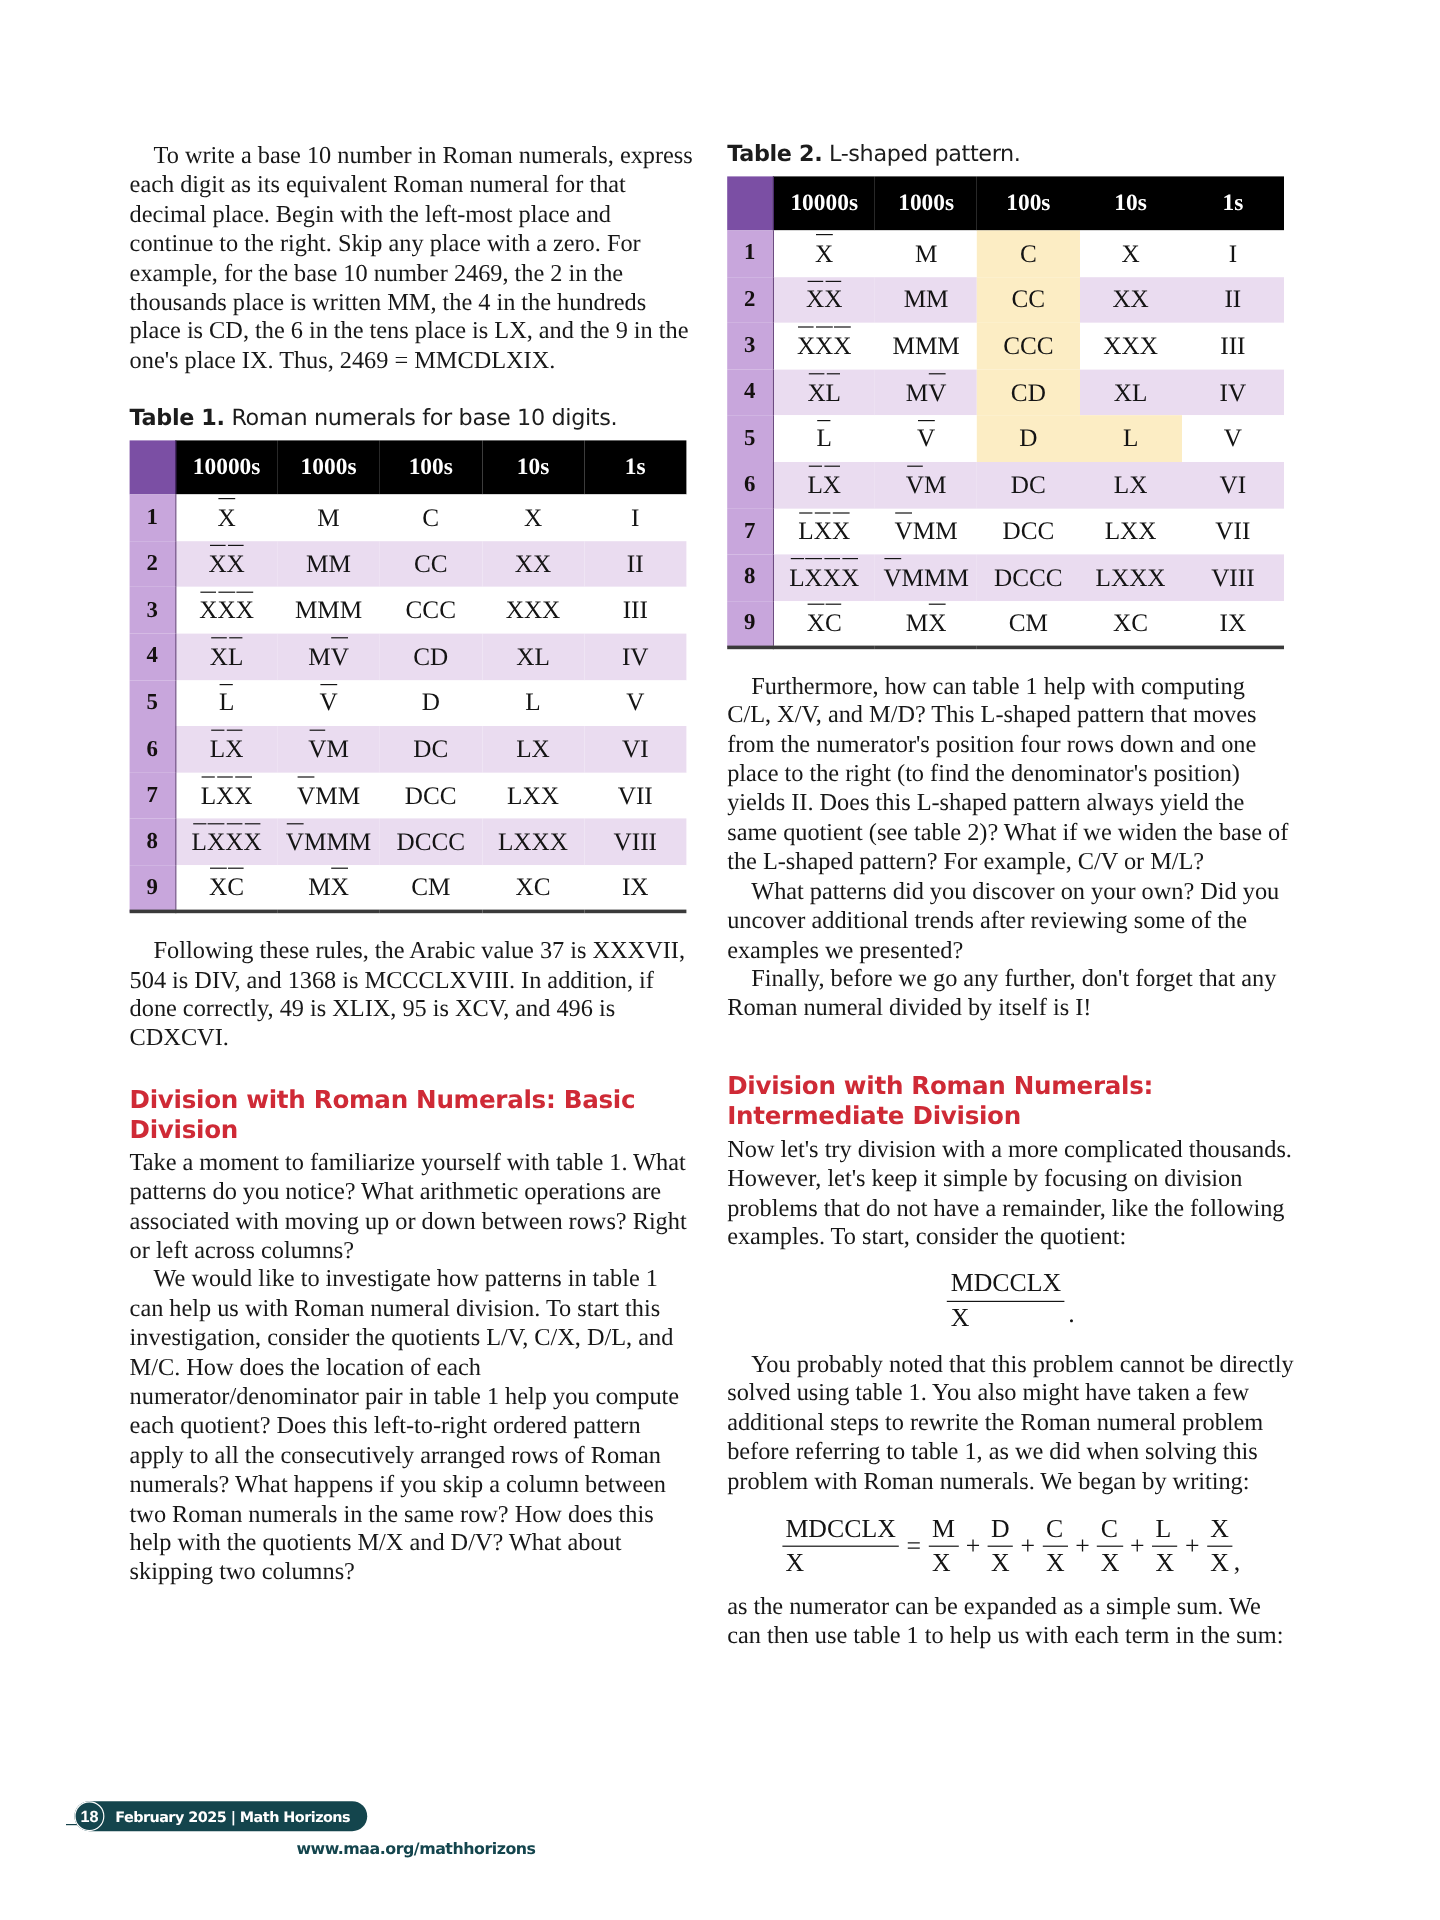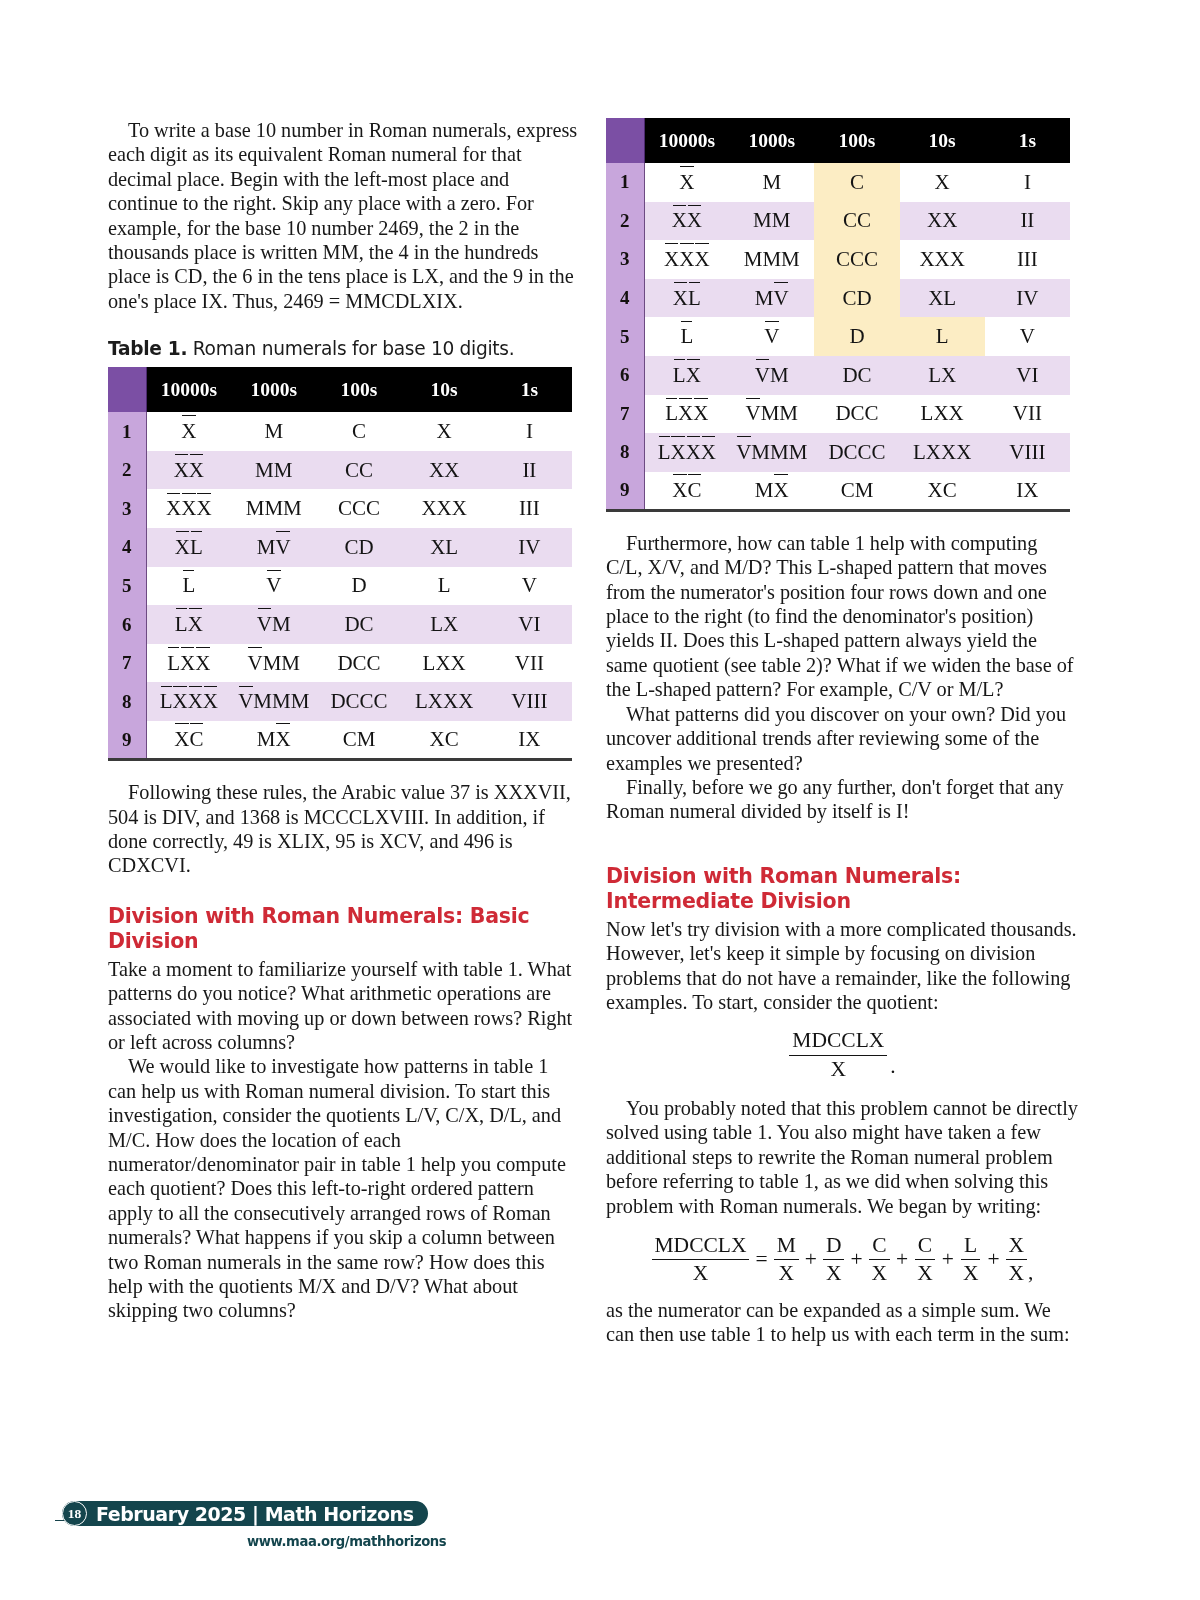--- a/index.html
+++ b/index.html
@@ -129,21 +129,20 @@
     font-family: "Liberation Serif", serif;
     font-size: 21.5px;
     color: #141414;
   }
   .eq-block { margin: 14px 0 14px 0; }
   .eq-block2 { margin: 15px 0 11px 0; }
 
   .frac {
     display: inline-flex;
     flex-direction: column;
-    align-items: center;
     vertical-align: middle;
     margin: 0 1px;
   }
   .frac .num {
     padding: 0 3px 1px 3px;
     border-bottom: 1.4px solid #141414;
     line-height: 1.18;
   }
   .frac .den { padding: 1px 3px 0 3px; line-height: 1.18; }
 
@@ -174,32 +173,32 @@
     background: #14454d;
     border-radius: 13px;
     padding: 0 14px 0 0;
   }
   .footer-pagenum {
     width: 25px; height: 25px;
     border-radius: 50%;
     background: #14454d;
     border: 1.6px solid #ffffff;
     color: #ffffff;
-    font-family: Liberation Serif, serif;
+    font-family: Liberation Sans, sans-serif;
     font-size: 13.5px;
     font-weight: bold;
     display: flex;
     align-items: center;
     justify-content: center;
     margin-right: 9px;
   }
   .footer-issue {
     color: #ffffff;
     font-family: "DejaVu Sans", sans-serif;
-    font-size: 19px;
+    font-size: 12px;
     font-weight: bold;
     letter-spacing: -0.45px;
     white-space: nowrap;
   }
   .footer-url {
     position: absolute;
     left: 247px; top: 6px;
     color: #14454d;
     font-family: "DejaVu Sans", sans-serif;
     font-size: 13.2px;
@@ -322,20 +321,23 @@
     <p class="body gap-top">Following these rules, the Arabic value 37 is XXXVII, 504 is DIV, and 1368 is MCCCLXVIII. In addition, if done correctly, 49 is XLIX, 95 is XCV, and 496 is CDXCVI.</p>
 
     <h2 class="section-head">Division with Roman Numerals: Basic Division</h2>
 
     <p class="body noindent">Take a moment to familiarize yourself with table 1. What patterns do you notice? What arithmetic operations are associated with moving up or down between rows? Right or left across columns?</p>
     <p class="body">We would like to investigate how patterns in table 1 can help us with Roman numeral division. To start this investigation, consider the quotients L/V, C/X, D/L, and M/C. How does the location of each numerator/denominator pair in table 1 help you compute each quotient? Does this left-to-right ordered pattern apply to all the consecutively arranged rows of Roman numerals? What happens if you skip a column between two Roman numerals in the same row? How does this help with the quotients M/X and D/V? What about skipping two columns?</p>
   </div>
 
   <div class="col col-right">
 
+    <div class="tbl-caption">
+      <b>Table 2.</b><span> L-shaped pattern.</span>
+    </div>
 
     <table class="rn-table" id="table2">
       <colgroup>
         <col class="c-idx">
           <col class="c-d">
           <col class="c-d">
           <col class="c-d">
           <col class="c-d">
           <col class="c-d">
       </colgroup>

